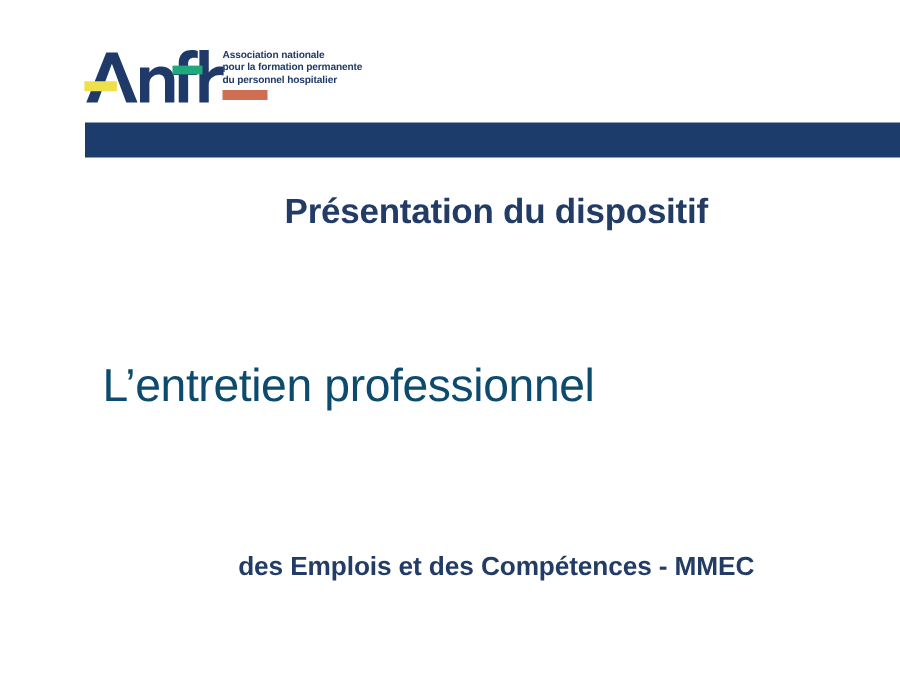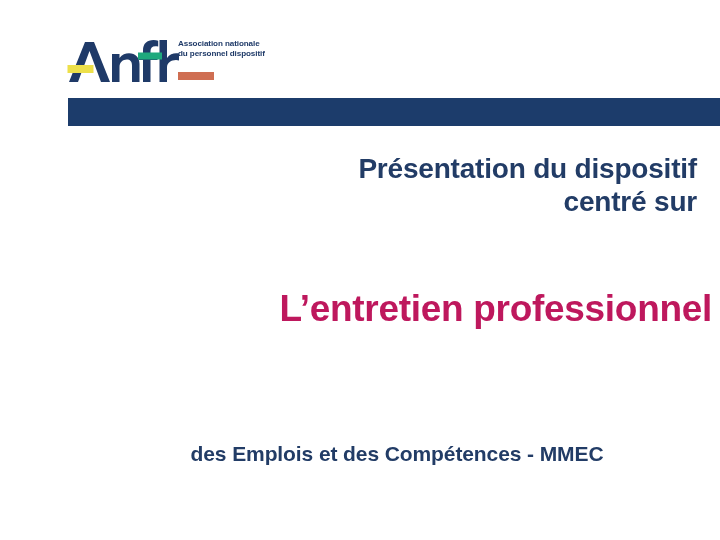--- a/index.html
+++ b/index.html
@@ -73,40 +73,40 @@
     height: 28px;
     background: #1C3C6B;
   }
 
   
   .title-main {
     position: absolute;
     left: 60px;
     top: 152px;
     width: 600px;
-    text-align: right;
+    text-align: center;
     color: #223C66;
     font-family: "Liberation Sans", sans-serif;
     font-size: 28px;
     font-weight: bold;
     line-height: 33px;
     letter-spacing: -0.2px;
   }
   .title-main .tline { display: block; }
 
   .title-green {
     position: absolute;
     left: 45px;
     top: 288px;
     width: 630px;
-    text-align: right;
-    color: #be185d;
+    text-align: left;
+    color: #0c4a6e;
     font-family: "Liberation Sans", sans-serif;
     font-size: 37px;
-    font-weight: bold;
+    font-weight: normal;
     line-height: 42px;
     letter-spacing: -0.3px;
   }
 
   .subtitle-bottom {
     position: absolute;
     left: 25px;
     top: 386px;
     width: 670px;
     text-align: center;
@@ -139,31 +139,31 @@
         <path d="M92.5 48 L92.5 6 L100 6 L100 24 C102.4 20.6 105.8 19.2 109.2 19.2 C111 19.2 111.6 19.35 112 19.5 L112 26.4 C111.2 26.1 110.2 25.9 109 25.9 C104.3 25.9 100 28.6 100 33.4 L100 48 Z" fill="#1F3A68"></path>
 
         <rect x="0.5" y="31" width="26" height="8" fill="#EDE04A"></rect>
 
         <rect x="71" y="18.5" width="24" height="7" fill="#1FA97D"></rect>
       </svg>
     </div>
 
     <div class="logo-tagline">
       <span class="tag-line">Association nationale</span>
-      <span class="tag-line">du personnel dispositif</span>
+      <span class="tag-line">pour la formation permanente</span>
+      <span class="tag-line">du personnel hospitalier</span>
     </div>
 
     <div class="logo-orange-bar"></div>
   </div>
 
   <div class="header-band"></div>
 
   <div class="title-main">
     <span class="tline">Présentation du dispositif</span>
-    <span class="tline">centré sur</span>
   </div>
 
   <div class="title-green">L’entretien professionnel</div>
 
   <div class="subtitle-bottom">
     <span class="sline">des Emplois et des Compétences - MMEC</span>
   </div>
 
 </div>
 

